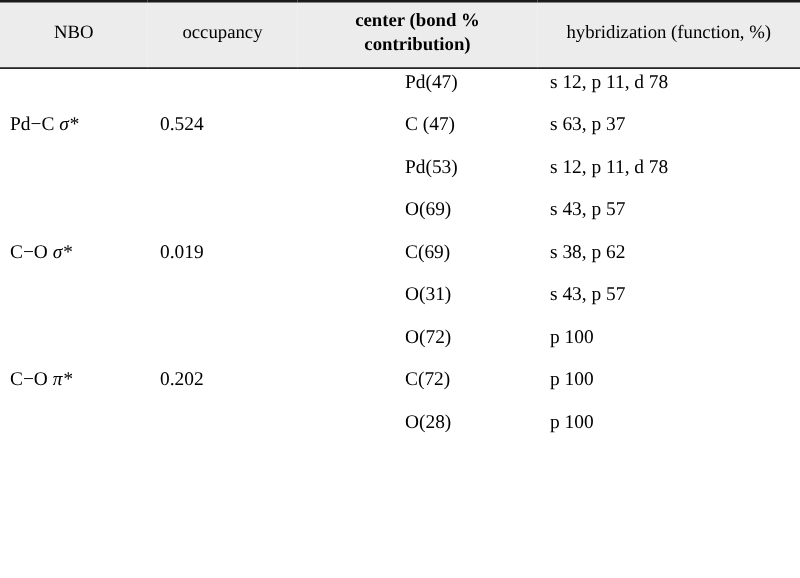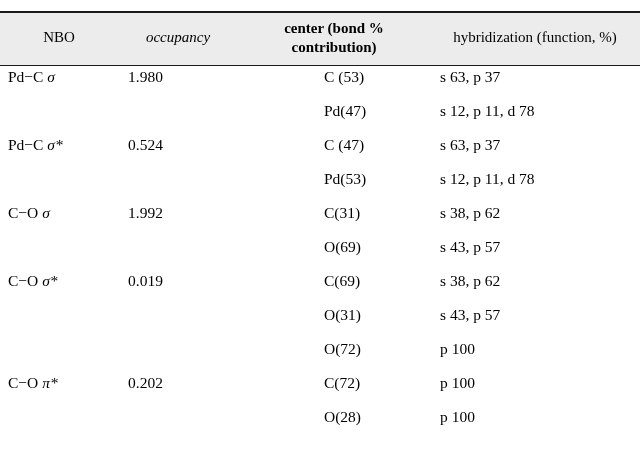--- a/index.html
+++ b/index.html
@@ -17,21 +17,20 @@
   .table-wrap {
     width: 640px;
     height: 462px;
     box-sizing: border-box;
     position: relative;
   }
   table.nbo {
     width: 640px;
     border-collapse: collapse;
     table-layout: fixed;
-    margin-top: 11px;
   }
   thead td {
     background: #ececec;
     font-size: 15px;
     text-align: center;
     vertical-align: middle;
     padding: 6px 4px 8px 4px;
     border-top: 2px solid #1a1a1a;
     border-bottom: 1px solid #1a1a1a;
     line-height: 1.25;
@@ -42,21 +41,21 @@
     vertical-align: top;
     line-height: 1.22;
     height: 30px;
   }
   .col-nbo   { width: 118px; padding-left: 8px !important; }
   .col-occ   { width: 120px; padding-left: 10px !important; }
   .col-cen   { width: 192px; padding-left: 86px !important; }
   .col-hyb   { width: 210px; padding-left: 10px !important; }
 
   thead .col-nbo { padding-left: 4px !important; }
-  thead .col-occ { padding-left: 4px !important; font-style: italic; }
+  thead .col-occ { padding-left: 4px !important; }
   thead .col-cen { padding-left: 4px !important; font-weight: bold; }
   thead .col-hyb { padding-left: 4px !important; }
 
   .hdr-center-inner { display: block; padding: 0 22px; }
   .hdr-hyb-inner { display: block; padding: 0 14px; }
 
   .sym { font-style: italic; font-family: "Liberation Serif", serif; }
 </style>
 </head>
 <body>
@@ -76,48 +75,36 @@
         <td class="col-cen">
             <span class="hdr-center-inner">center (bond % contribution)</span>
           </td>
         <td class="col-hyb">
             <span class="hdr-hyb-inner">hybridization (function, %)</span>
           </td>
       </tr>
     </thead>
     <tbody id="tbody">
         <tr>
-          <td class="col-nbo">Pd−C <span class="sym">σ</span></td>
-          <td class="col-occ">1.980</td>
-          <td class="col-cen">C (53)</td>
-          <td class="col-hyb">s 63, p 37</td>
-        </tr>
-        <tr>
           <td class="col-nbo"></td>
           <td class="col-occ"></td>
           <td class="col-cen">Pd(47)</td>
           <td class="col-hyb">s 12, p 11, d 78</td>
         </tr>
         <tr>
           <td class="col-nbo">Pd−C <span class="sym">σ*</span></td>
           <td class="col-occ">0.524</td>
           <td class="col-cen">C (47)</td>
           <td class="col-hyb">s 63, p 37</td>
         </tr>
         <tr>
           <td class="col-nbo"></td>
           <td class="col-occ"></td>
           <td class="col-cen">Pd(53)</td>
           <td class="col-hyb">s 12, p 11, d 78</td>
-        </tr>
-        <tr>
-          <td class="col-nbo">C−O <span class="sym">σ</span></td>
-          <td class="col-occ">1.992</td>
-          <td class="col-cen">C(31)</td>
-          <td class="col-hyb">s 38, p 62</td>
         </tr>
         <tr>
           <td class="col-nbo"></td>
           <td class="col-occ"></td>
           <td class="col-cen">O(69)</td>
           <td class="col-hyb">s 43, p 57</td>
         </tr>
         <tr>
           <td class="col-nbo">C−O <span class="sym">σ*</span></td>
           <td class="col-occ">0.019</td>

